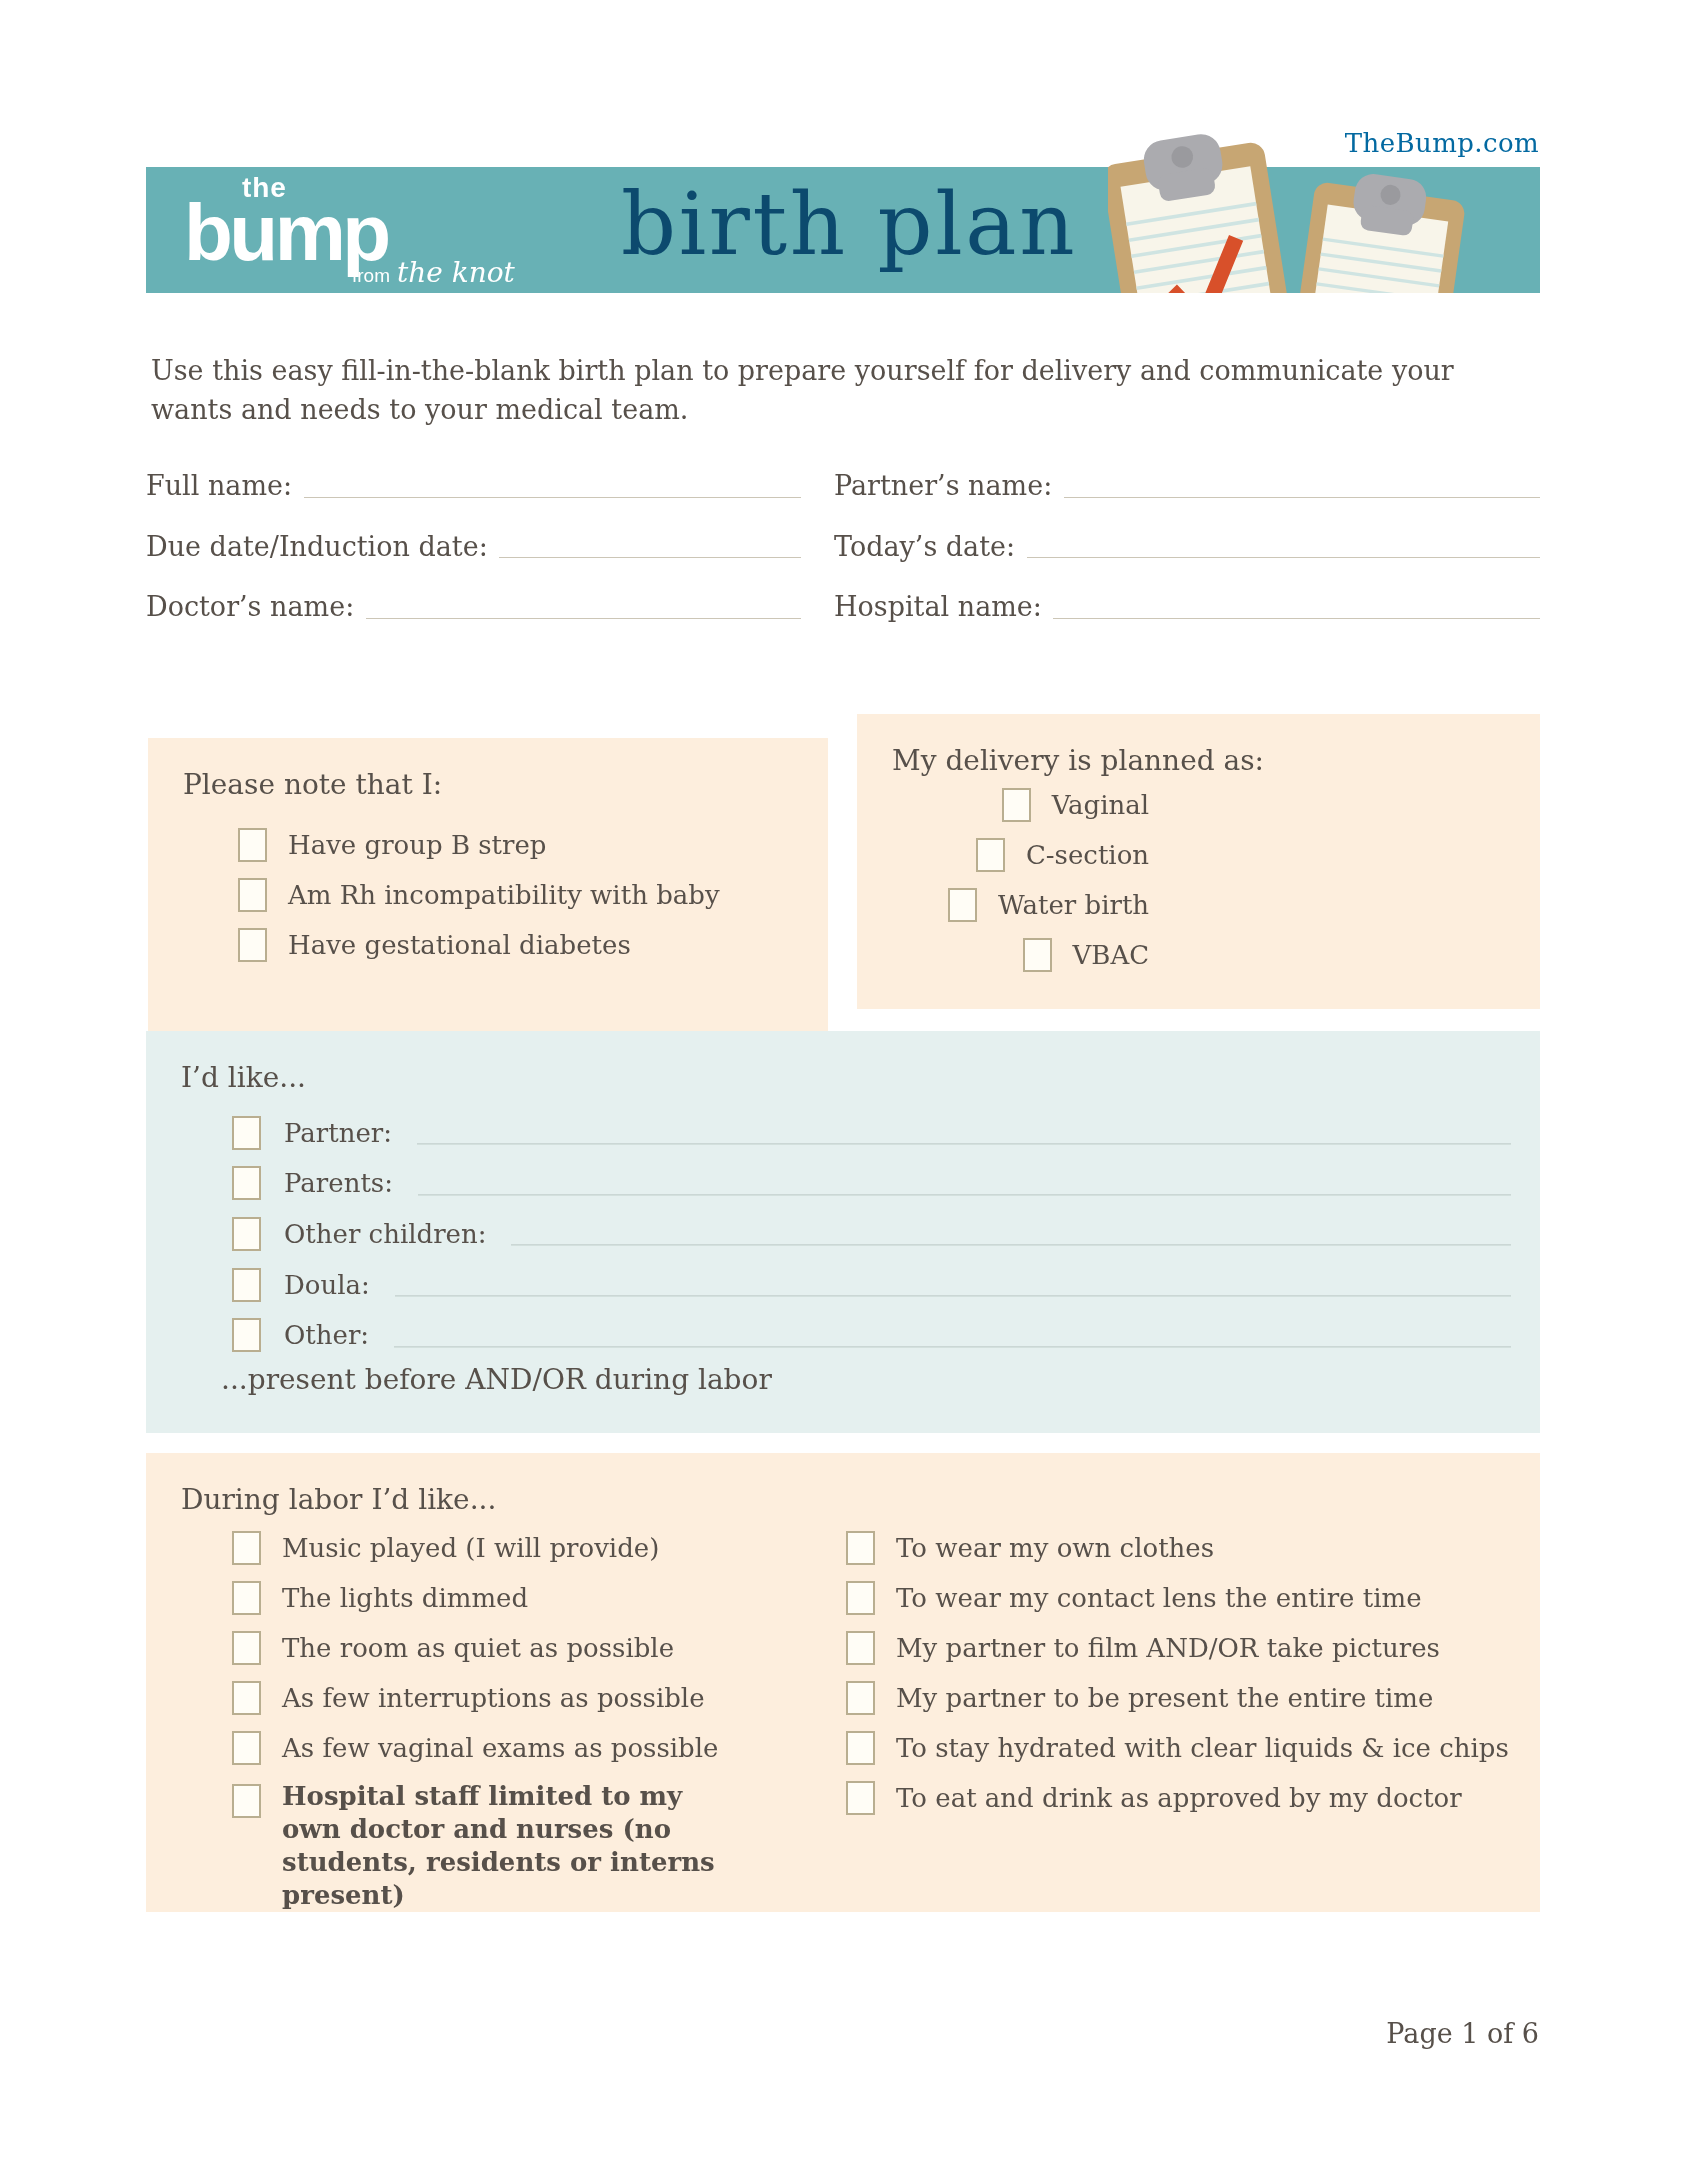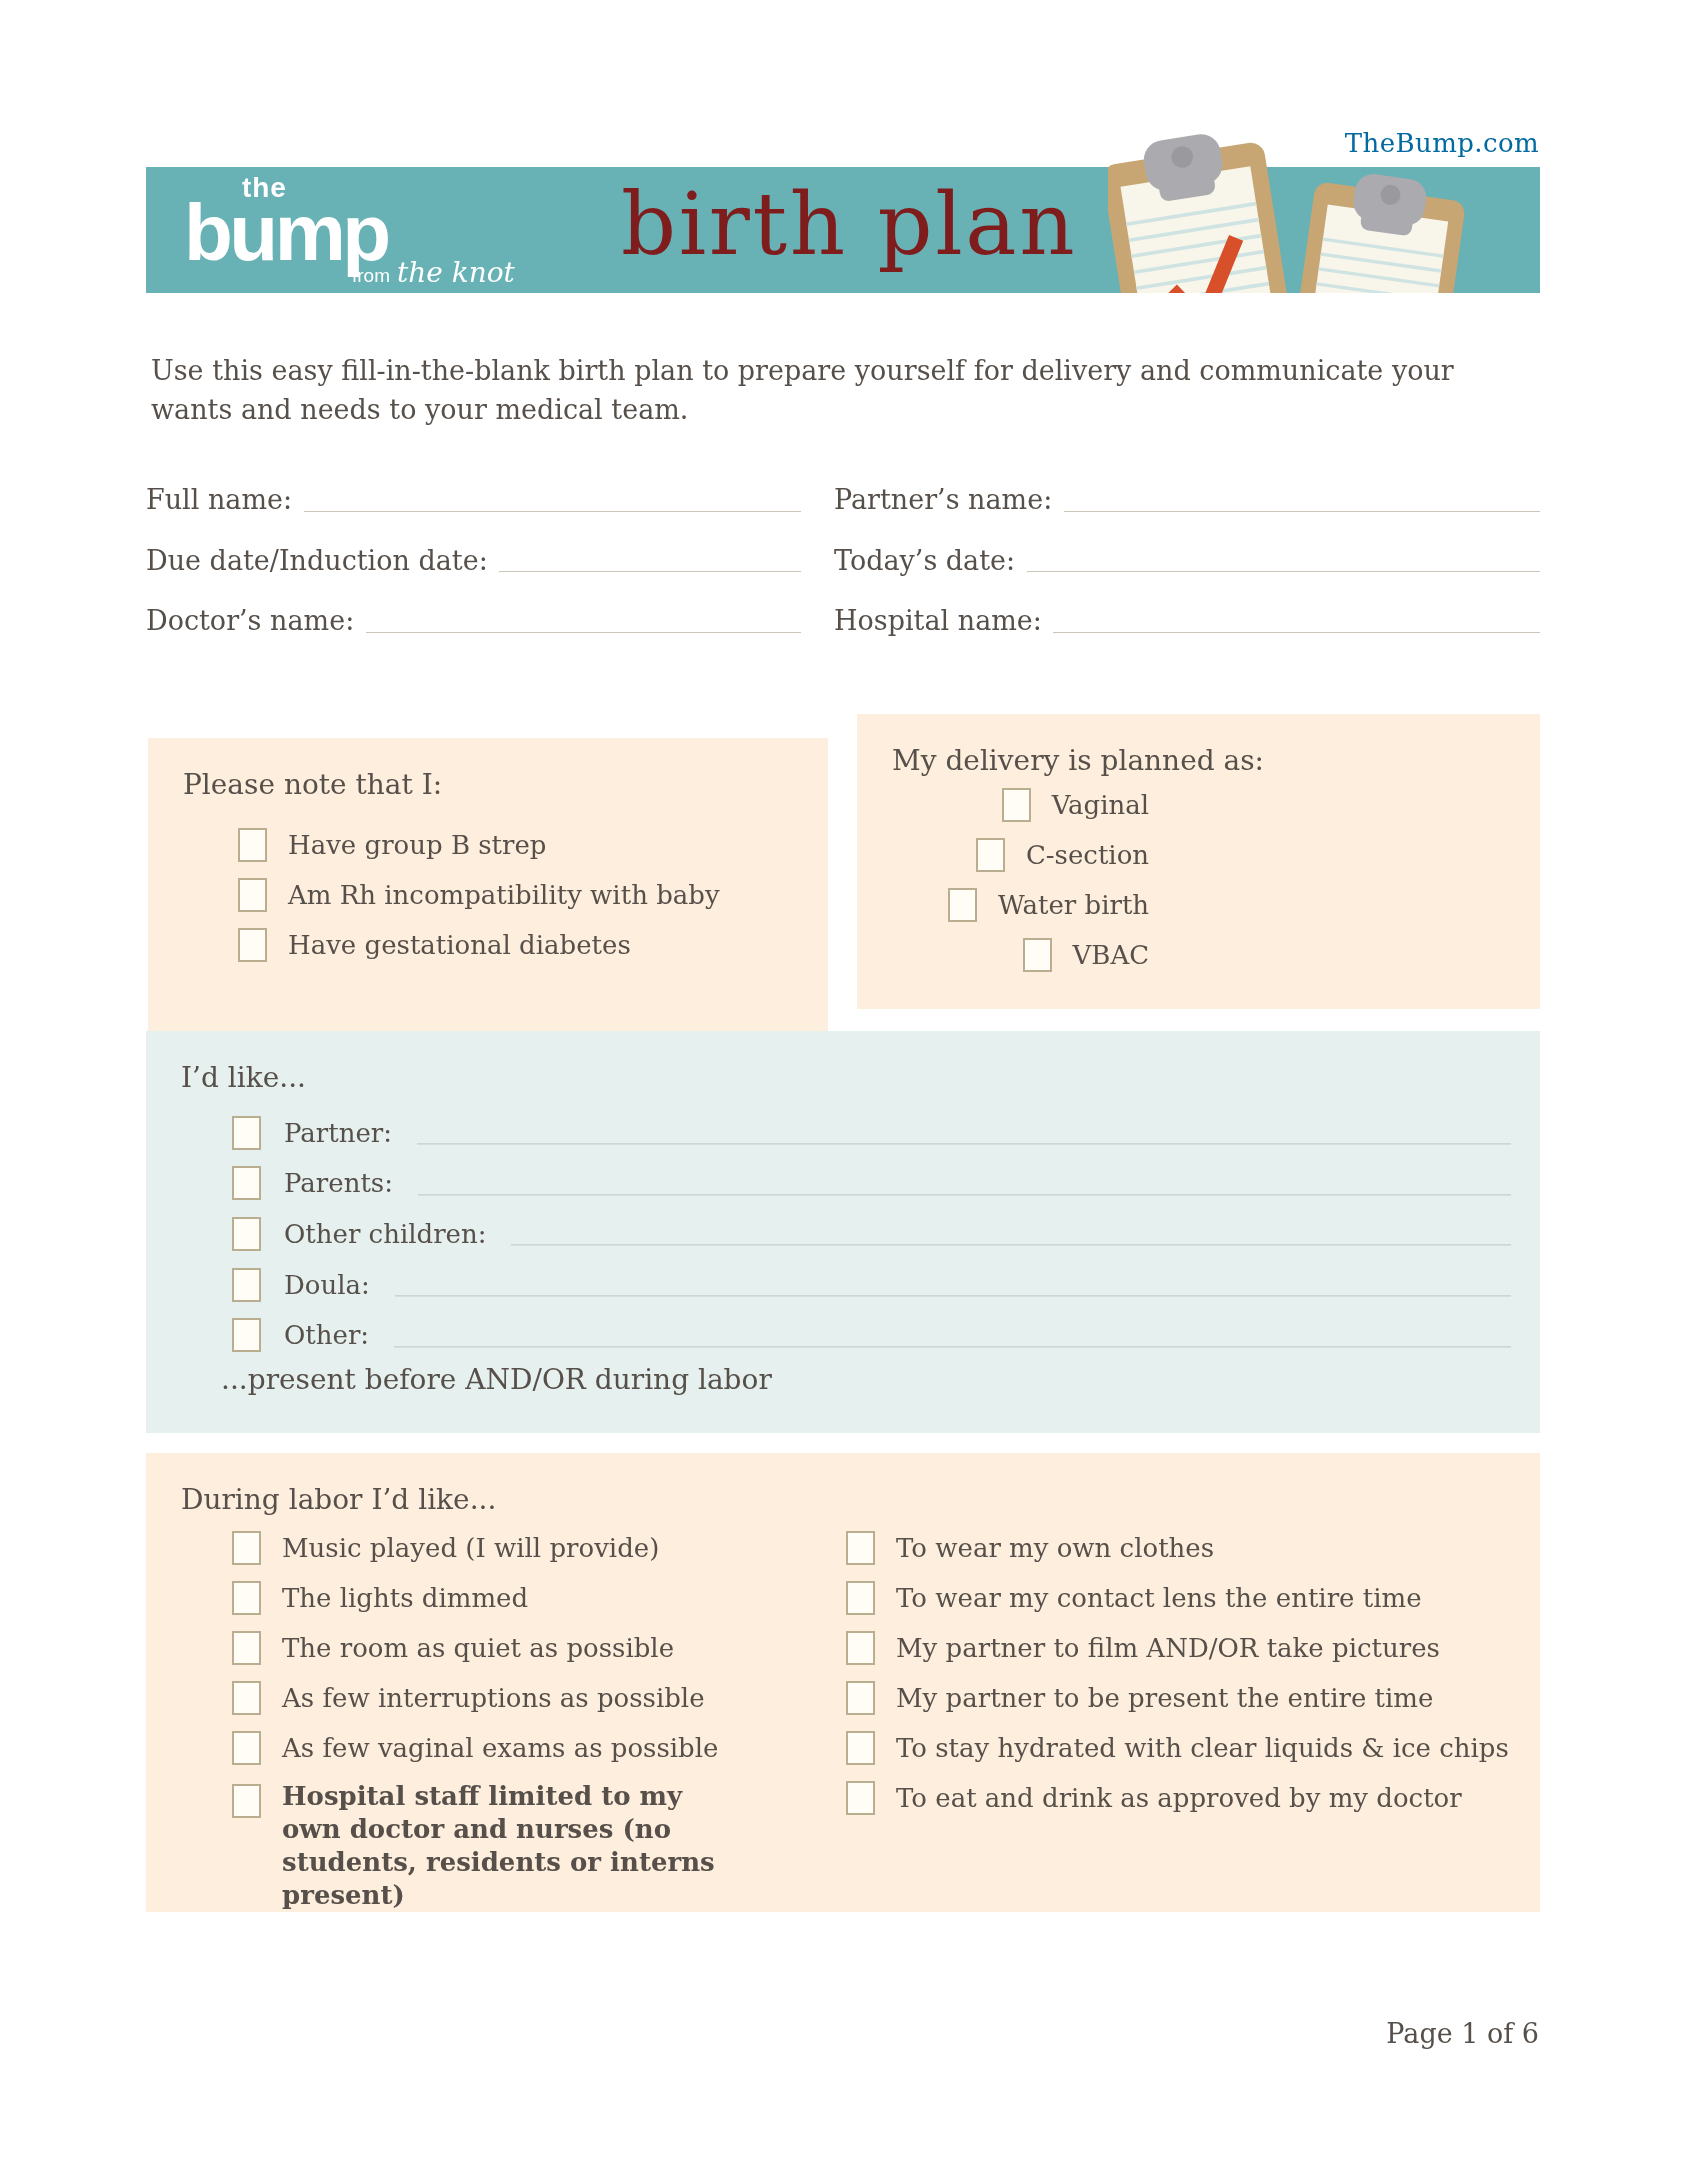--- a/index.html
+++ b/index.html
@@ -4,41 +4,41 @@
 <style>
   html,body{margin:0;padding:0;background:#fff;}
   .page{position:relative;width:1687px;height:2184px;background:#ffffff;overflow:hidden;
         font-family:"DejaVu Serif","Liberation Serif",serif;color:#57504a;}
 
   
   .site-label{position:absolute;top:128px;right:148px;font-size:26px;color:#0369a1;letter-spacing:0.4px;}
 
   
   .band{position:absolute;top:167px;left:146px;width:1394px;height:126px;background:#68b1b5;}
-  .band-title{position:absolute;left:475px;top:14px;font-size:86px;line-height:1;color:#7f1d1d;letter-spacing:2.6px;}
+  .band-title{position:absolute;left:475px;top:14px;font-size:86px;line-height:1;color:#0c4a6e;letter-spacing:2.6px;}
 
   
   .logo{position:absolute;left:38px;top:0;width:472px;height:126px;color:#fff;
         font-family:"Liberation Sans","DejaVu Sans",sans-serif;}
   .logo-the{position:absolute;left:58px;top:5.2px;font-size:28px;font-weight:bold;letter-spacing:0.9px;}
   .logo-bump{position:absolute;left:0;top:26px;font-size:80px;font-weight:bold;line-height:1;letter-spacing:-3.5px;}
   .logo-tail{position:absolute;left:168px;top:89px;font-size:19px;white-space:nowrap;}
   .logo-knot{font-family:"DejaVu Serif",serif;font-style:italic;font-size:28px;margin-left:7px;}
 
   
   .clips{position:absolute;right:51px;top:-47px;width:381px;height:173px;overflow:hidden;}
   .clipboard{position:absolute;}
   .clip-left{left:3.5px;top:14px;transform:rotate(-9deg);}
   .clip-right{left:189px;top:54px;transform:rotate(8deg);}
 
   
   .intro{position:absolute;left:151px;top:351px;width:1363px;font-size:27px;line-height:39px;}
 
   
-  .formgrid{position:absolute;left:146px;top:482px;width:1394px;display:grid;
+  .formgrid{position:absolute;left:146px;top:468px;width:1394px;display:grid;
             grid-template-columns:655px 706px;column-gap:33px;row-gap:24.5px;}
   .field{display:flex;align-items:flex-end;height:36px;font-size:27px;}
   .flabel{white-space:nowrap;line-height:36px;}
   .fline{flex:1;margin-left:11.4px;margin-bottom:6.1px;border-bottom:1.7px solid #ccc6b7;height:0;}
 
   
   .box{position:absolute;}
   .box-title{position:absolute;left:35px;top:30px;font-size:28px;}
   .check-list{position:absolute;display:flex;flex-direction:column;gap:15px;}
   .crow{display:flex;align-items:center;gap:21px;font-size:26px;min-height:35px;}

